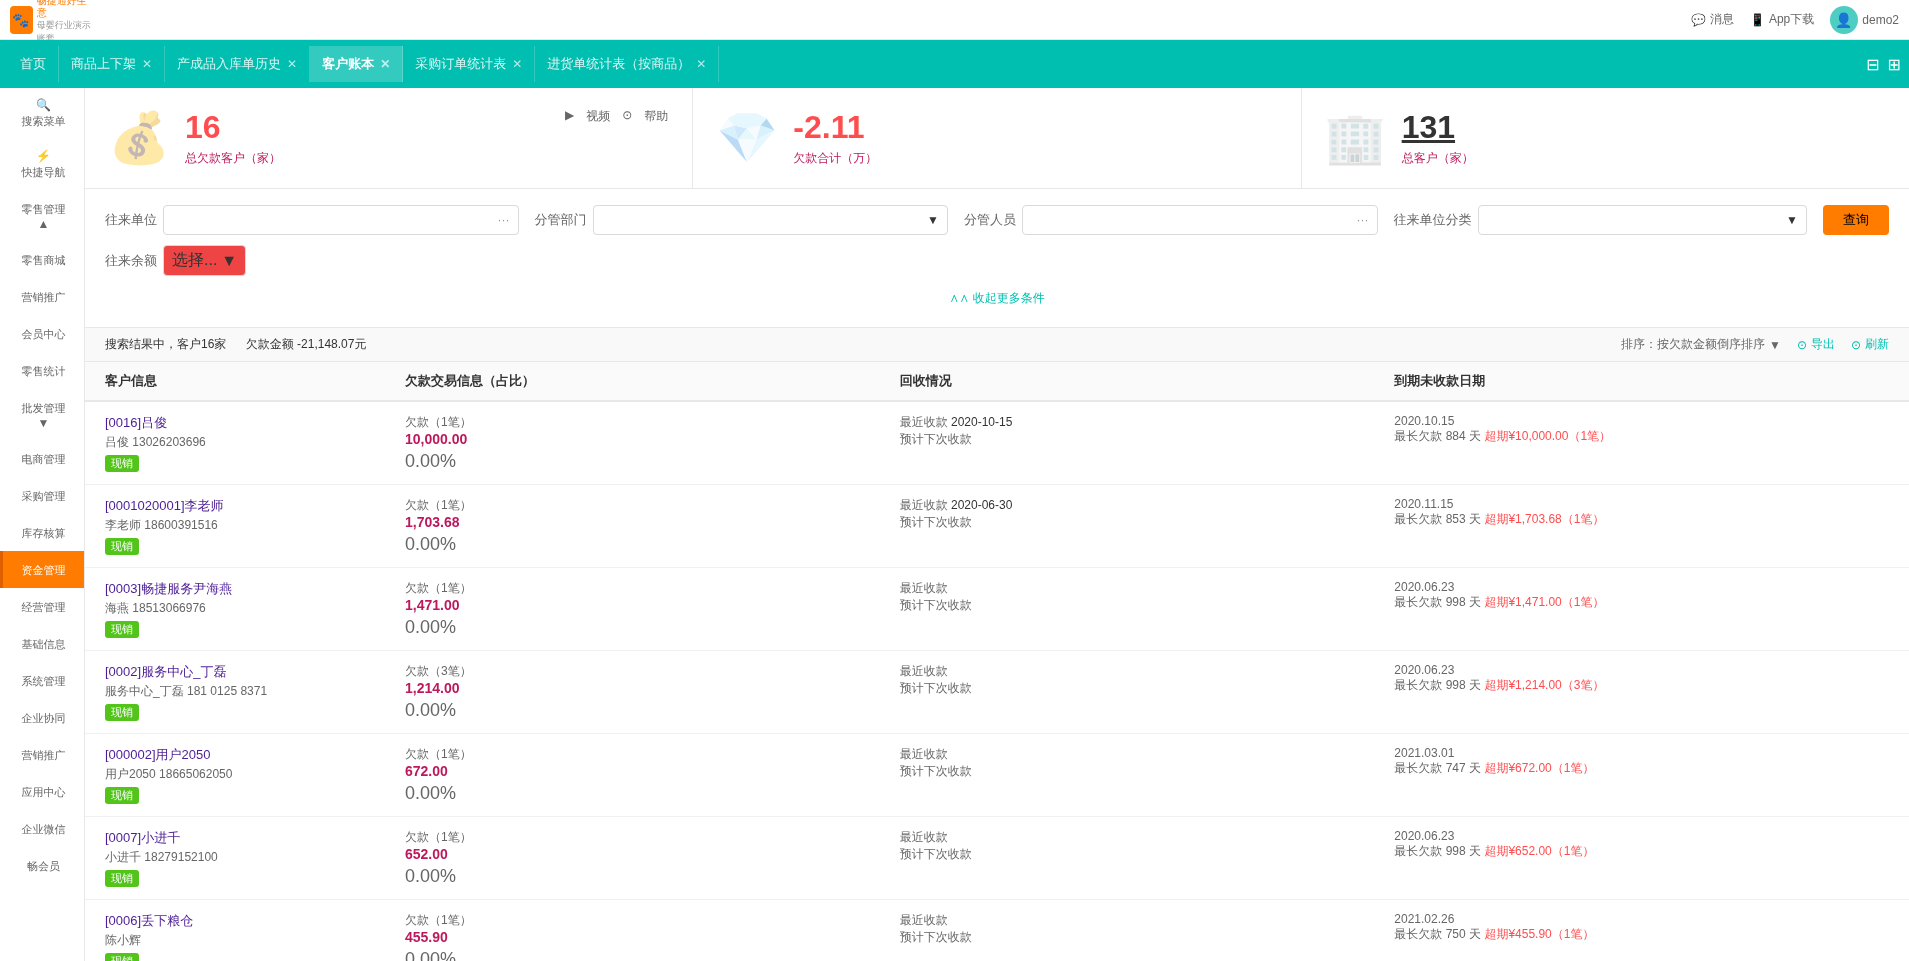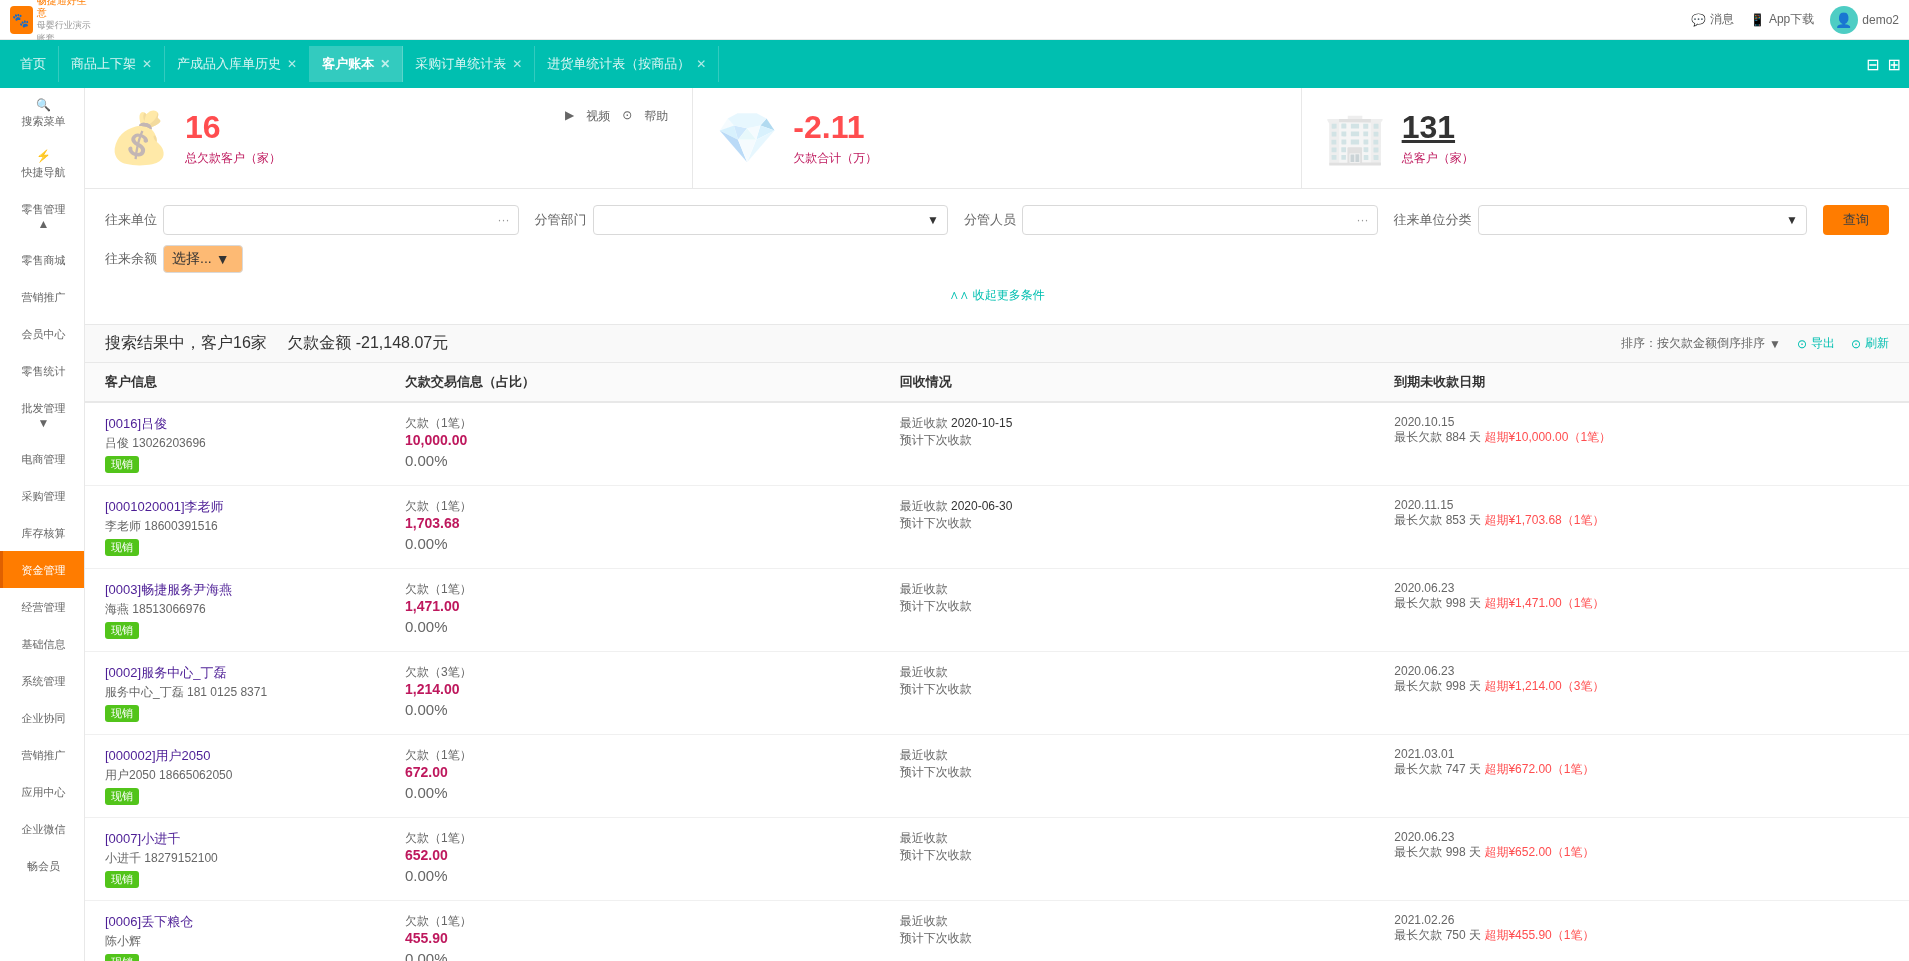--- a/index.html
+++ b/index.html
@@ -45,47 +45,47 @@
     .stat-label { font-size: 12px; color: #be185d; margin-top: 4px; }
     .stat-top-right { margin-left: auto; align-self: flex-start; display: flex; gap: 12px; font-size: 12px; color: #666; }
 
     
     .filter-area { background: #fff; padding: 16px 20px; border-bottom: 1px solid #e8e8e8; }
     .filter-row { display: flex; align-items: center; gap: 16px; margin-bottom: 10px; flex-wrap: wrap; }
     .filter-item { display: flex; align-items: center; gap: 6px; flex: 1; min-width: 200px; }
     .filter-label { color: #666; font-size: 13px; white-space: nowrap; }
     .filter-input { flex: 1; border: 1px solid #d9d9d9; border-radius: 4px; padding: 5px 8px; font-size: 12px; color: #333; display: flex; align-items: center; justify-content: space-between; cursor: pointer; min-height: 30px; }
     .filter-input-dots { color: #999; }
-    .filter-btn-search { background: #ff7c00; color: #404040; border: none; border-radius: 4px; padding: 6px 20px; cursor: pointer; font-size: 13px; }
+    .filter-btn-search { background: #ff7c00; color: #000000; border: none; border-radius: 4px; padding: 6px 20px; cursor: pointer; font-size: 13px; }
     .collapse-btn { text-align: center; color: #00bfb0; font-size: 12px; cursor: pointer; padding: 4px; }
 
     
     .result-bar { display: flex; align-items: center; justify-content: space-between; padding: 8px 20px; background: #f9f9f9; border-bottom: 1px solid #e8e8e8; }
-    .result-text { color: #666; font-size: 16px; }
+    .result-text { color: #666; font-size: 12px; }
     .result-text span { color: #333; }
     .result-actions { display: flex; align-items: center; gap: 16px; font-size: 12px; color: #666; }
     .result-sort { display: flex; align-items: center; gap: 4px; cursor: pointer; justify-content: flex-end; }
     .result-action-btn { display: flex; align-items: center; gap: 4px; cursor: pointer; color: #00bfb0; }
 
     
     .table-container { background: #fff; margin: 0; }
     .table-header { display: grid; grid-template-columns: 300px 1fr 1fr 1fr; padding: 10px 20px; background: #fafafa; border-bottom: 2px solid #e8e8e8; font-weight: bold; font-size: 13px; color: #333; }
     .table-row { display: grid; grid-template-columns: 300px 1fr 1fr 1fr; padding: 12px 20px; border-bottom: 1px solid #f0f0f0; }
     .customer-name { color: #4c1d95; cursor: pointer; font-size: 13px; }
     .customer-contact { color: #666; font-size: 12px; margin-top: 2px; }
     .tag-green { background: #52c41a; color: #fff; font-size: 11px; padding: 1px 6px; border-radius: 3px; margin-top: 4px; display: inline-block; }
     .debt-amount { color: #be185d; font-size: 14px; font-weight: bold; }
     .debt-info { color: #666; font-size: 12px; }
-    .debt-ratio { color: #666; font-size: 15px; margin-top: 4px; }
+    .debt-ratio { color: #666; font-size: 18px; margin-top: 4px; }
     .return-info { font-size: 12px; color: #666; }
     .return-date { color: #333; }
     .overdue-info { font-size: 12px; color: #666; }
     .overdue-link { color: #ff4d4f; cursor: pointer; }
 
-    .select-with-arrow { display: flex; align-items: center; gap: 4px; border: 1px solid #d9d9d9; border-radius: 4px; padding: 4px 8px; cursor: pointer; min-width: 80px; background: #fdba74; font-size: 14px; }
+    .select-with-arrow { display: flex; align-items: center; gap: 4px; border: 1px solid #d9d9d9; border-radius: 4px; padding: 4px 8px; cursor: pointer; min-width: 80px; background: #ef4444; font-size: 16px; }
 
     
     ::-webkit-scrollbar { width: 6px; }
     ::-webkit-scrollbar-track { background: #f1f1f1; }
     ::-webkit-scrollbar-thumb { background: #ccc; border-radius: 3px; }
   </style>
 </head>
 <body>
 
 <div class="app-wrapper">

